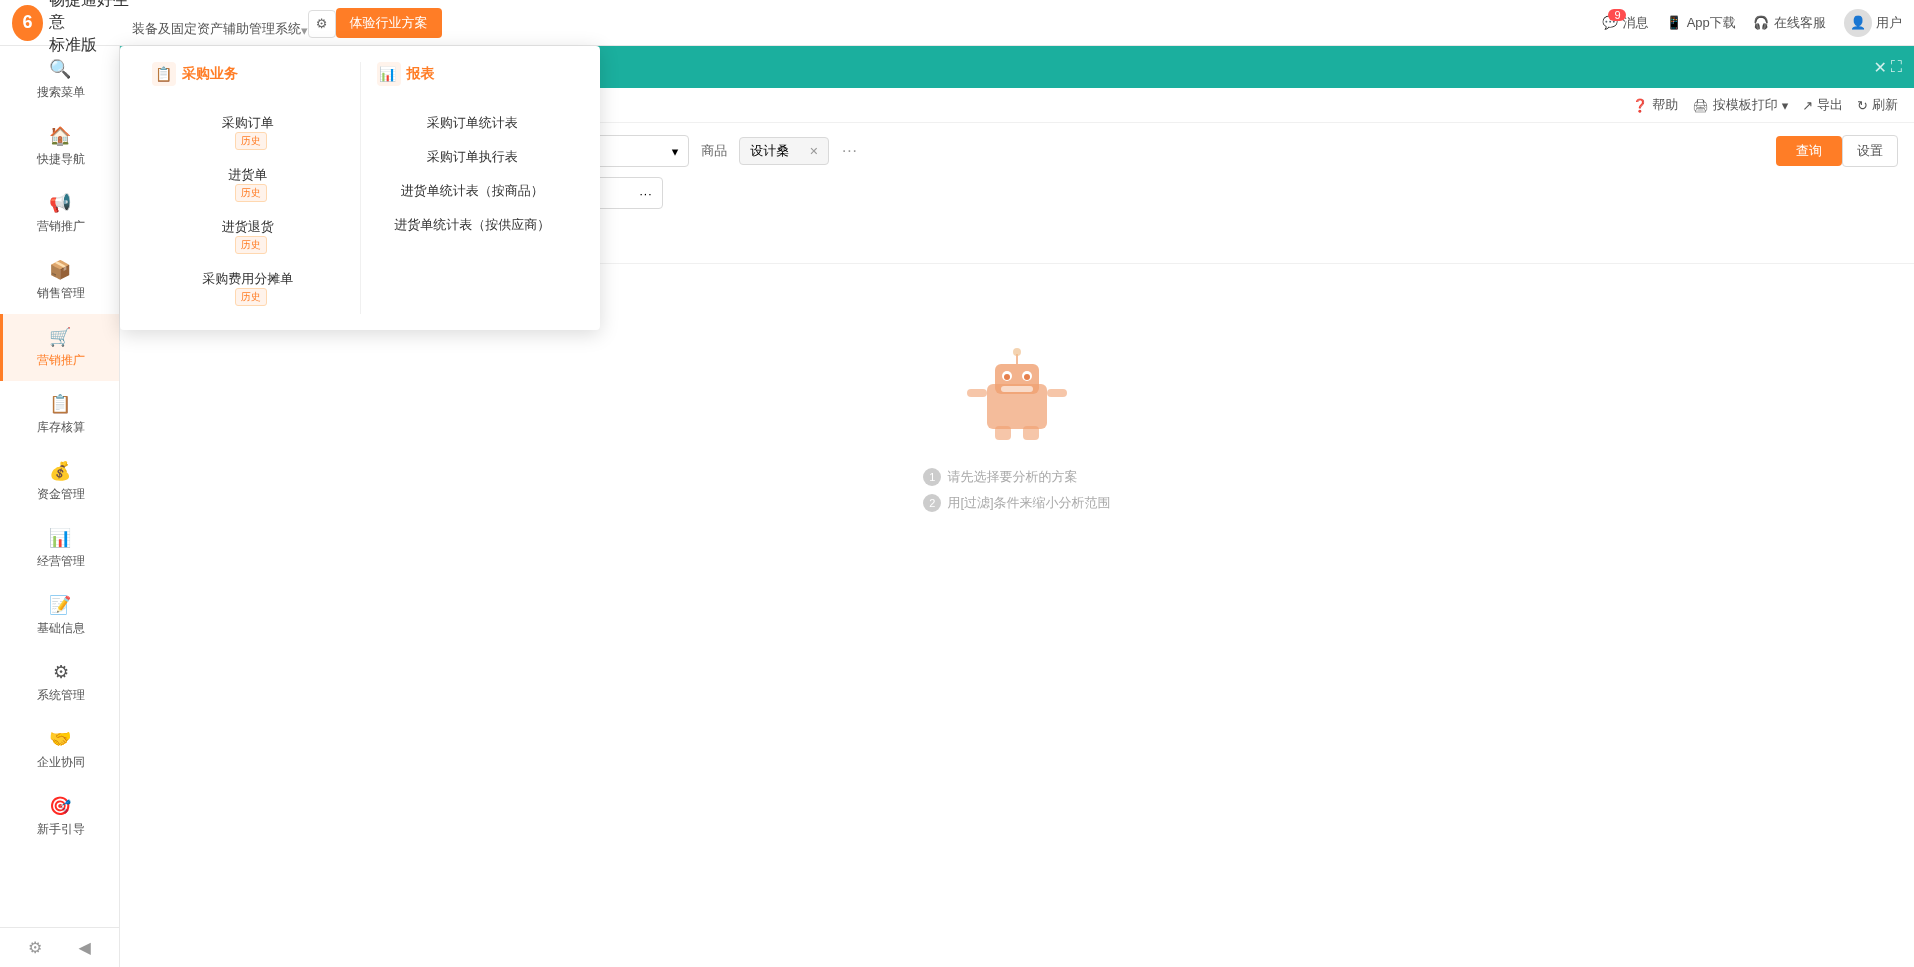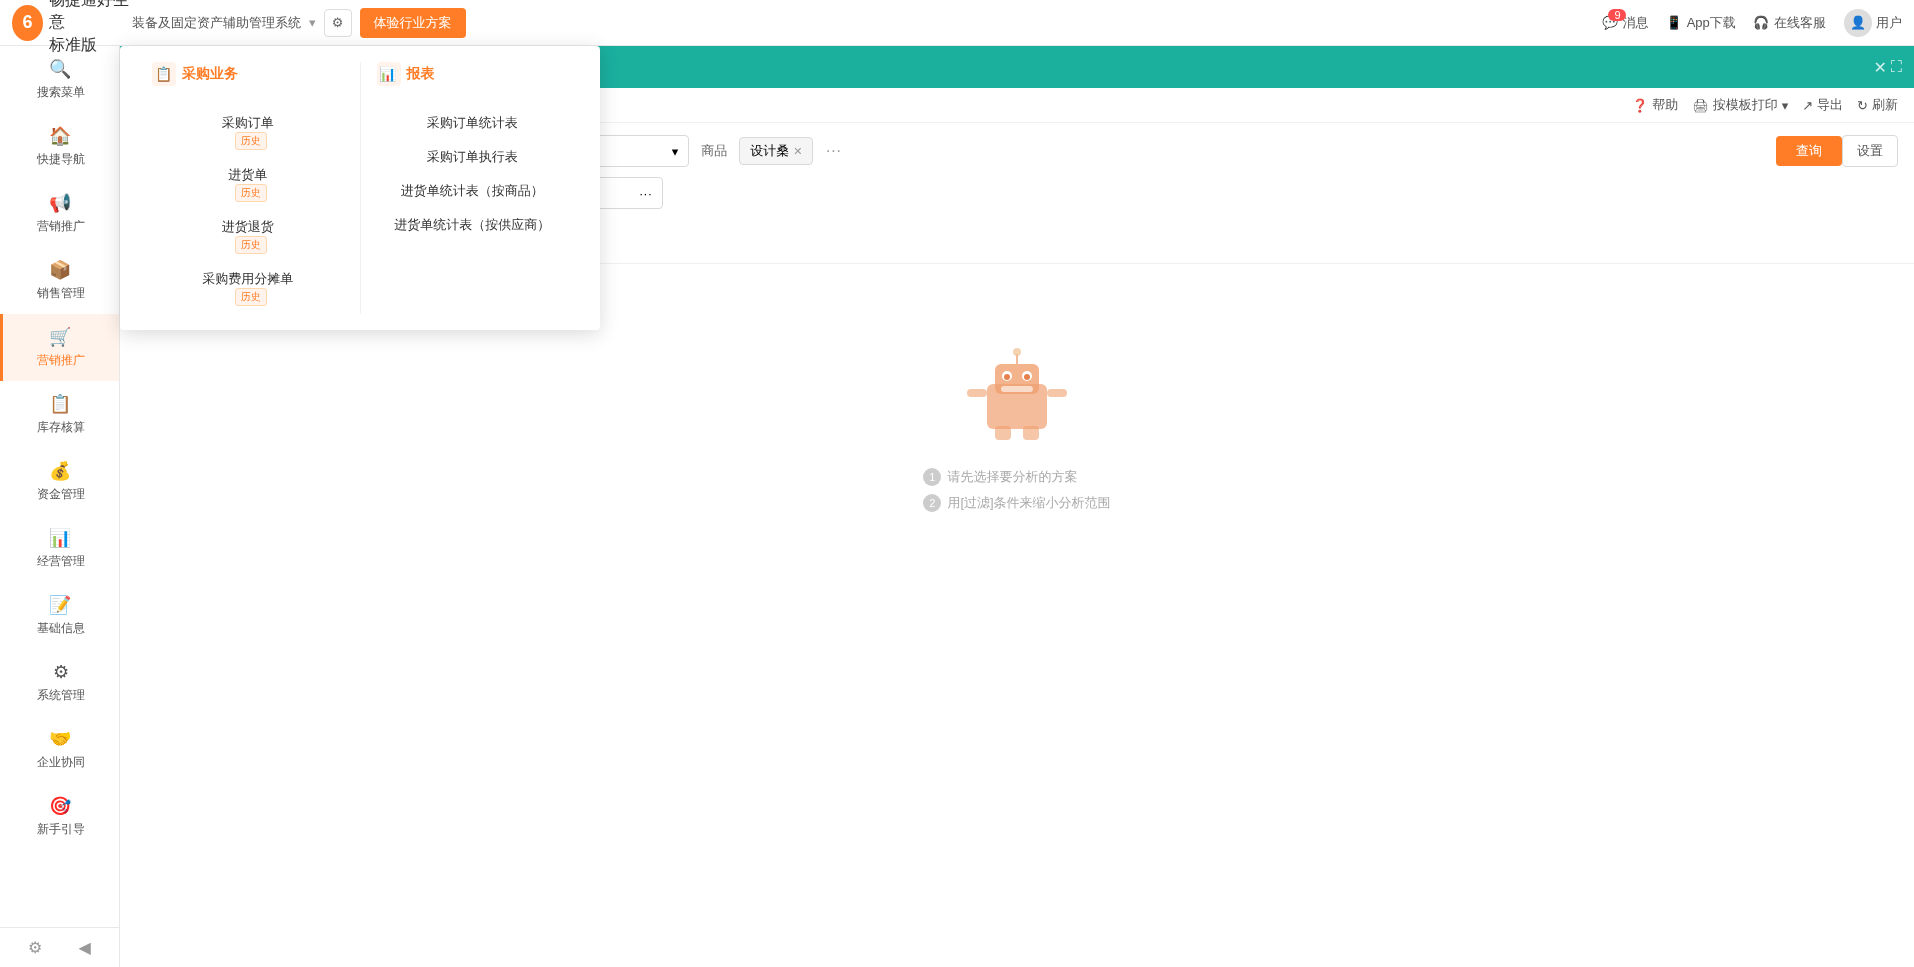--- a/index.html
+++ b/index.html
@@ -27,22 +27,21 @@
       width: 36px; height: 36px;
       background: #ff7d26;
       border-radius: 50%;
       display: flex; align-items: center; justify-content: center;
       color: white; font-size: 18px; font-weight: bold;
     }
     .logo-text { font-size: 16px; color: #333; line-height: 1.4; }
     .top-system-name {
       flex: 1;
       display: flex;
-      align-items: center;
-      gap: 8px;
+      align-items: flex-end;
       color: #555;
       font-size: 13px;
     }
     .dropdown-arrow {
       cursor: pointer;
       color: #999;
     }
     .gear-btn {
       width: 28px; height: 28px;
       border: 1px solid #ddd;
@@ -212,21 +211,21 @@
       gap: 6px;
       cursor: pointer;
     }
     .filter-input.wide { min-width: 220px; }
     .filter-tag {
       background: #f5f5f5;
       border: 1px solid #d9d9d9;
       border-radius: 4px;
       padding: 4px 10px;
       font-size: 13px;
-      display: flex; align-items: center; gap: 4px;
+      display: flex; align-items: center; gap: 20px;
     }
     .filter-tag .close { color: #999; cursor: pointer; font-size: 11px; }
     .filter-select {
       height: 32px;
       border: 1px solid #d9d9d9;
       border-radius: 4px;
       padding: 0 10px;
       font-size: 13px;
       background: #fff;
       min-width: 200px;

